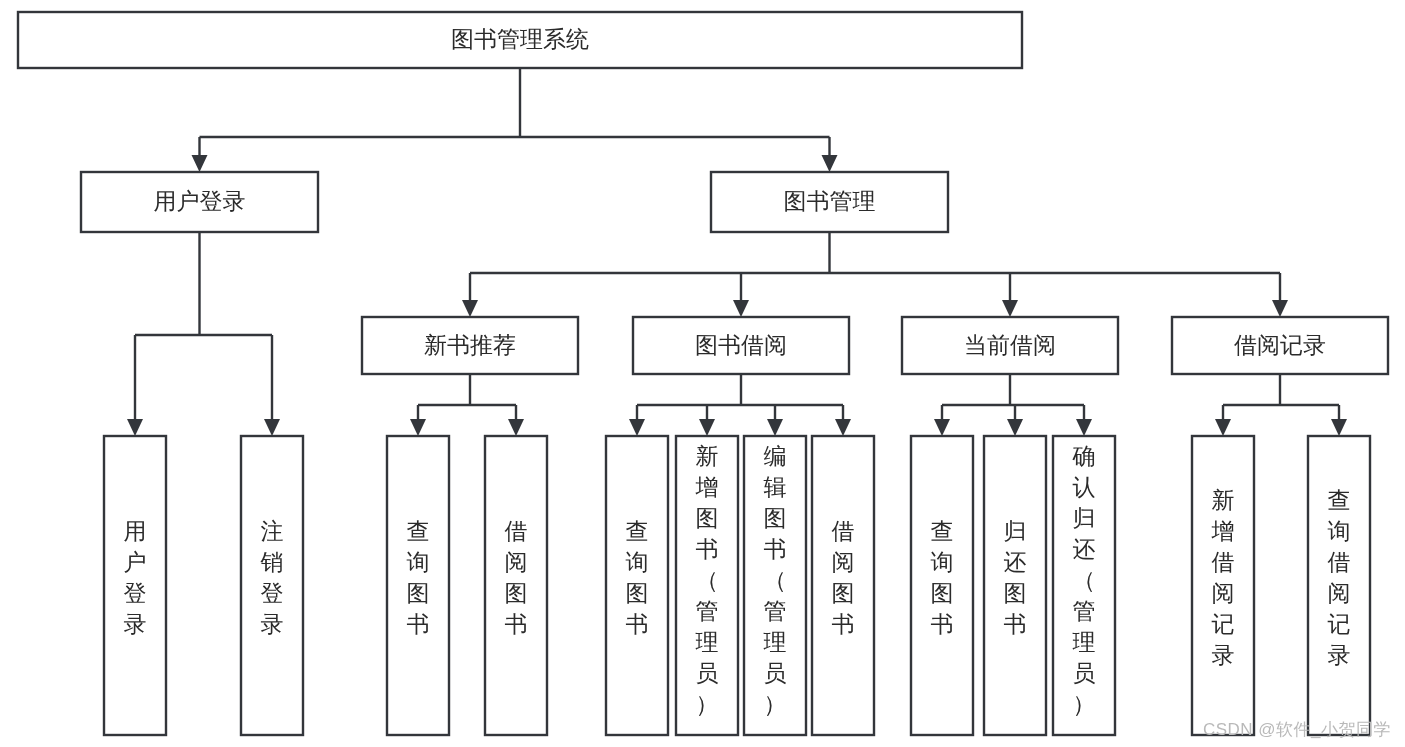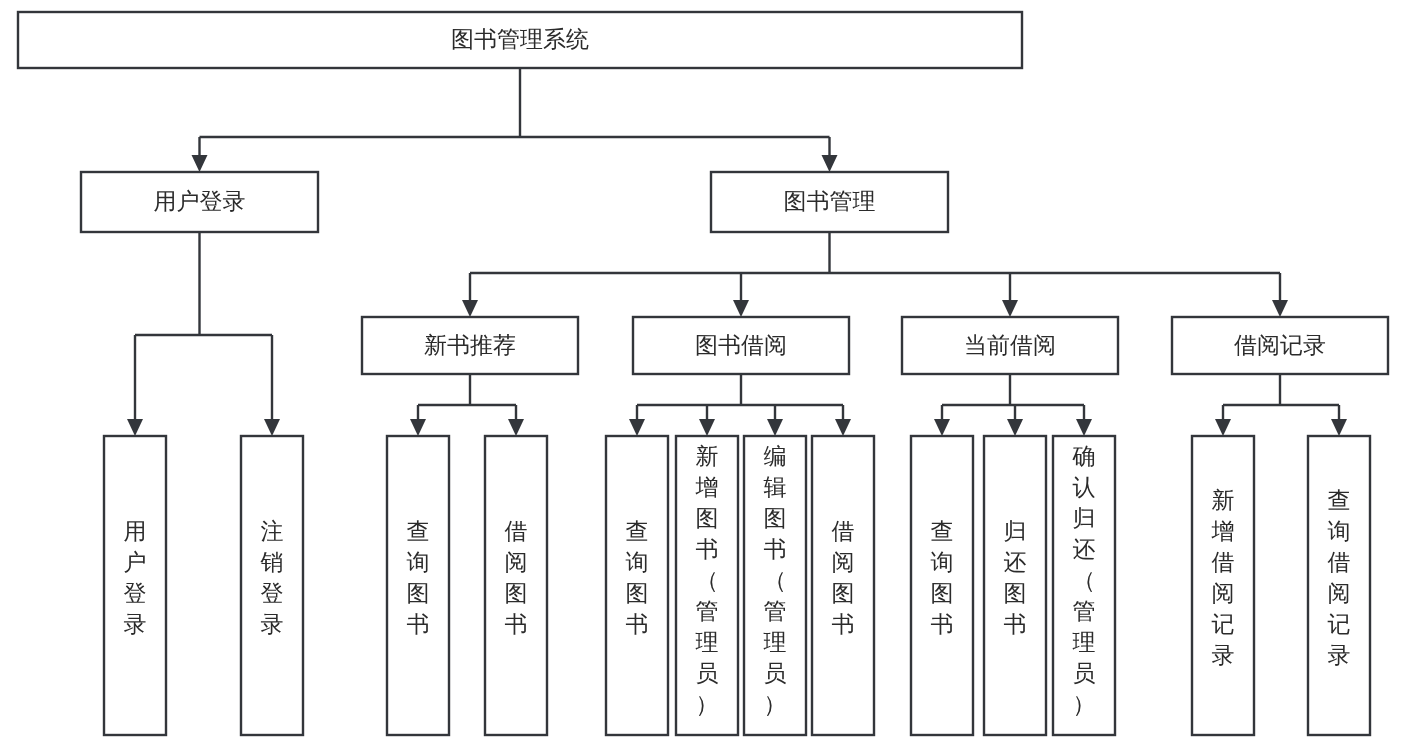--- a/index.html
+++ b/index.html
@@ -239,13 +239,14 @@
         <g>
           <rect x="1192" y="436" width="62" height="299" rx="0" class="node-box"></rect>
           <text x="1223" class="node-label-vert"><tspan x="1223" y="508">新</tspan><tspan x="1223" y="539">增</tspan><tspan x="1223" y="570">借</tspan><tspan x="1223" y="601">阅</tspan><tspan x="1223" y="632">记</tspan><tspan x="1223" y="663">录</tspan></text>
         </g>
         <g>
           <rect x="1308" y="436" width="62" height="299" rx="0" class="node-box"></rect>
           <text x="1339" class="node-label-vert"><tspan x="1339" y="508">查</tspan><tspan x="1339" y="539">询</tspan><tspan x="1339" y="570">借</tspan><tspan x="1339" y="601">阅</tspan><tspan x="1339" y="632">记</tspan><tspan x="1339" y="663">录</tspan></text>
         </g>
       </g>
   </svg>
+  <div class="watermark">CSDN @软件_小贺同学</div>
 </div>
 
 </body></html>

